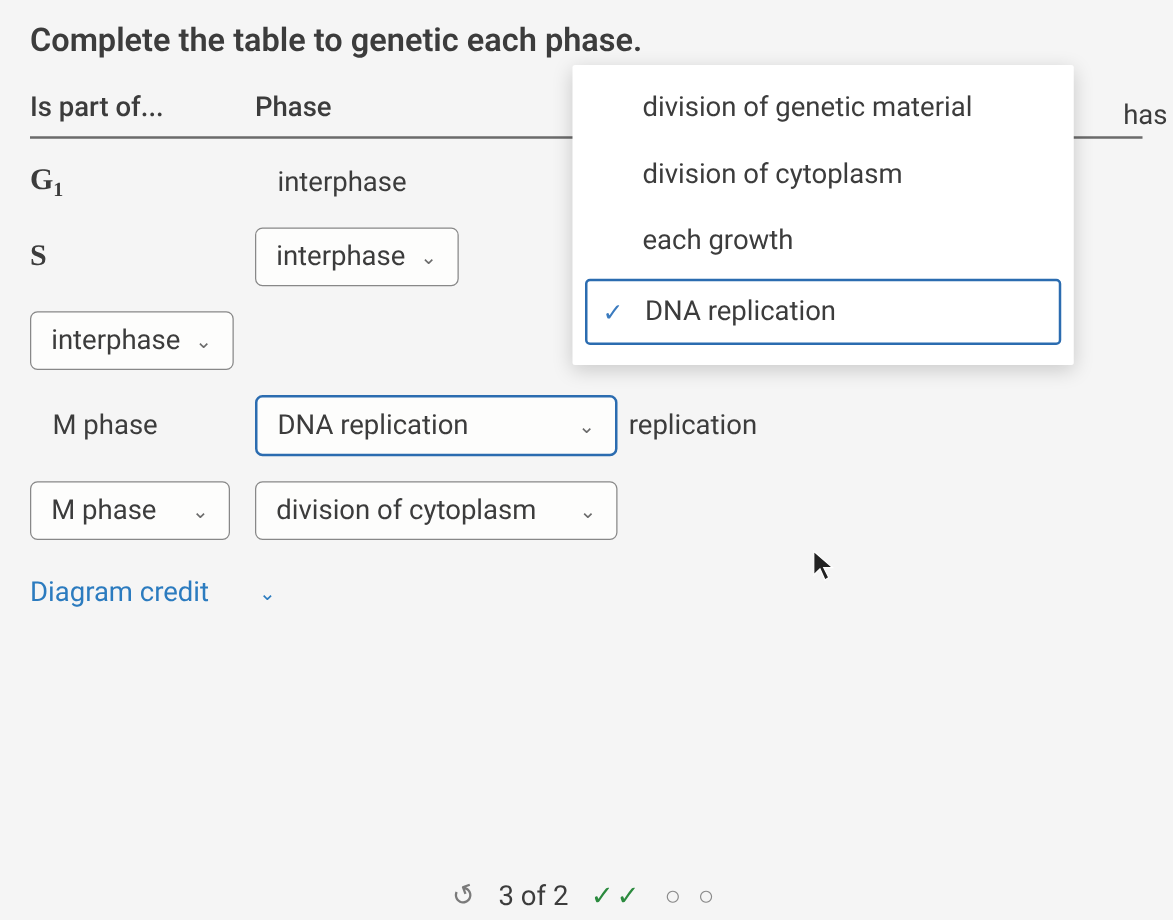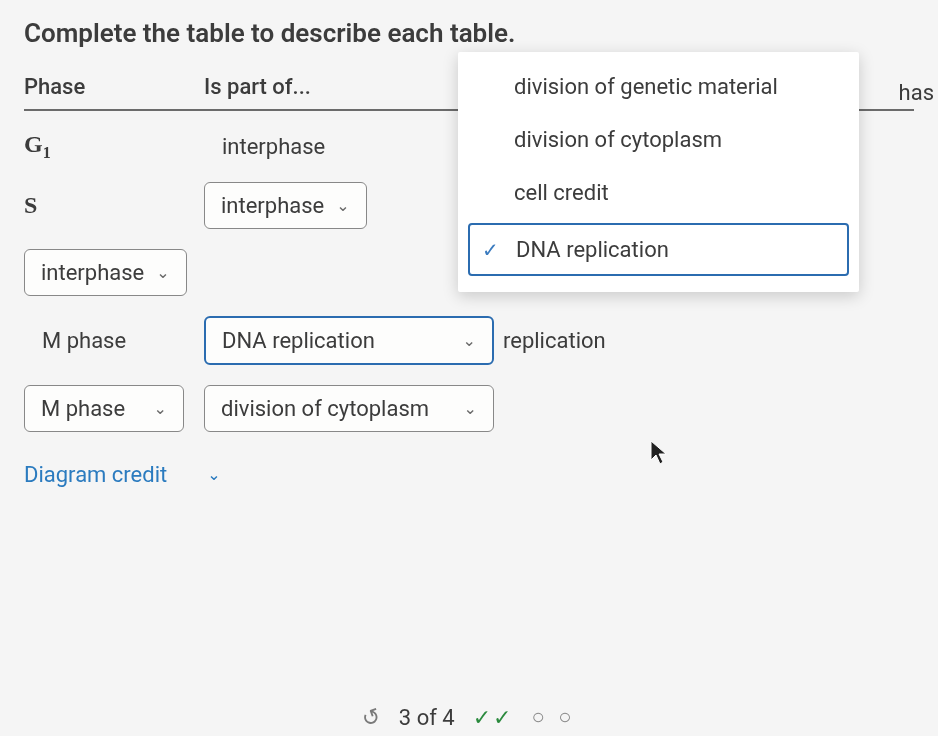--- a/index.html
+++ b/index.html
@@ -171,26 +171,26 @@
     z-index: 30;
     pointer-events: none;
   }
   
   .spacer { height: 1px; }
 </style>
 </head>
 <body>
 
 <div class="page">
-  <div class="instruction">Complete the table to describe each table.</div>
+  <div class="instruction">Complete the table to genetic each phase.</div>
 
   <div class="table-area">
 
+    <div class="header-cell">Is part of...</div>
     <div class="header-cell">Phase</div>
-    <div class="header-cell">Is part of...</div>
     <div class="header-right">
       <span class="peek-text">has</span>
     </div>
 
     <div class="row-label">
       <span>G</span><sub>1</sub>
     </div>
     <div class="plain-text">interphase</div>
     <div class="spacer"></div>
 
@@ -246,30 +246,30 @@
   <div class="dropdown-option">
     <span class="check-slot"></span>
     <span>division of genetic material</span>
   </div>
   <div class="dropdown-option">
     <span class="check-slot"></span>
     <span>division of cytoplasm</span>
   </div>
   <div class="dropdown-option">
     <span class="check-slot"></span>
-    <span>cell credit</span>
+    <span>each growth</span>
   </div>
   <div class="dropdown-option selected">
     <span class="check-slot">✓</span>
     <span>DNA replication</span>
   </div>
 </div>
 
 <svg class="cursor" width="20" height="26" viewBox="0 0 20 26">
   <path d="M1 1 L1 20 L6 15 L10 24 L13 22 L9 14 L16 14 Z" fill="#222" stroke="#fff" stroke-width="1"></path>
 </svg>
 
 <div class="footer">
   <span class="icon redo-icon">↻</span>
-  <span>3 of 4</span>
+  <span>3 of 2</span>
   <span class="checks">✓✓</span>
   <span class="dots">○ ○</span>
 </div>
 
 </body></html>

